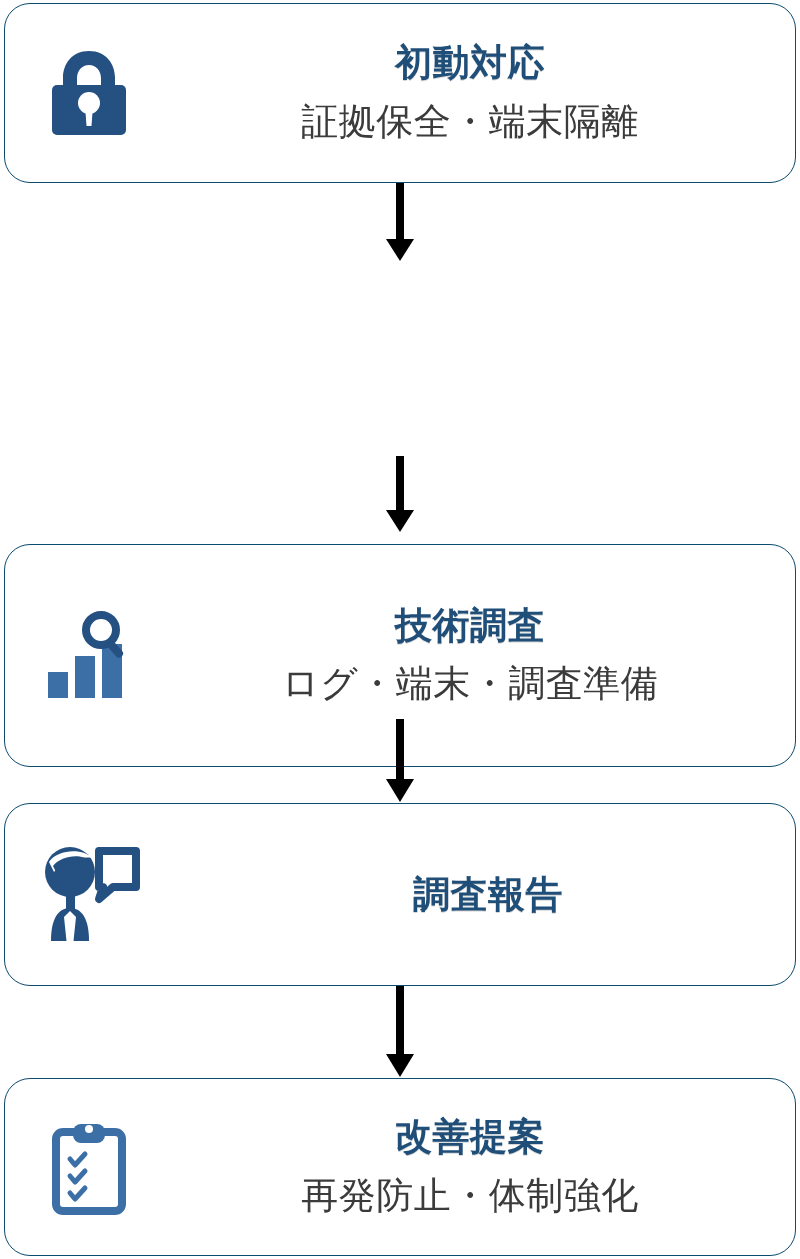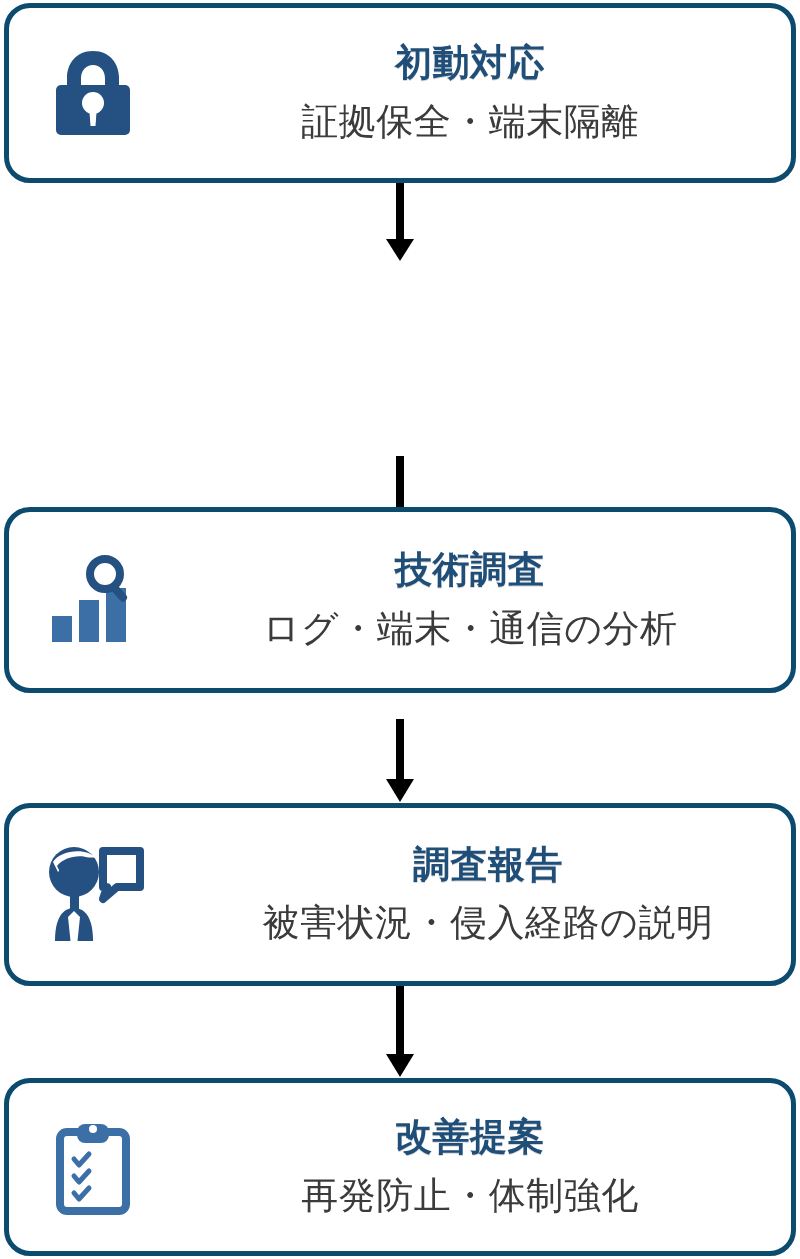--- a/index.html
+++ b/index.html
@@ -20,21 +20,21 @@
     box-sizing: border-box;
   }
 
   
   .step-box {
     position: absolute;
     left: 4px;
     width: 792px;
     box-sizing: border-box;
     background: #ffffff;
-    border: 5px solid #0c4a6e;
+    border: 1px solid #0c4a6e;
     border-radius: 26px;
     display: flex;
     flex-direction: row;
     align-items: center;
   }
 
   .icon-cell {
     flex: 0 0 168px;
     height: 100%;
     display: flex;
@@ -114,34 +114,34 @@
   </div>
 
 
   <div class="connector" style="top:456px;">
     <svg width="40" height="77" viewBox="0 0 40 77" aria-hidden="true">
       <rect x="16" y="0" width="8" height="56" fill="#000000"></rect>
       <path d="M20 76 L6 54 L34 54 Z" fill="#000000"></path>
     </svg>
   </div>
 
-  <div class="step-box" style="top:507px;height:186px;">
+  <div class="step-box" style="top:544px;height:223px;">
     <div class="icon-cell">
       <svg width="92" height="92" viewBox="0 0 92 92" aria-hidden="true">
         <rect x="5" y="62" width="20" height="26" fill="#3b6fa6"></rect>
         <rect x="32" y="46" width="20" height="42" fill="#3b6fa6"></rect>
         <rect x="59" y="34" width="20" height="54" fill="#3b6fa6"></rect>
         <circle cx="58" cy="20" r="15" fill="none" stroke="#245082" stroke-width="8"></circle>
         <circle cx="58" cy="20" r="7" fill="#ffffff"></circle>
         <rect x="68" y="30" width="8" height="19" rx="4" fill="#245082" transform="rotate(-42 72 39)"></rect>
       </svg>
     </div>
     <div class="text-cell">
       <div class="step-title">技術調査</div>
-      <div class="step-sub">ログ・端末・通信の分析</div>
+      <div class="step-sub">ログ・端末・調査準備</div>
     </div>
   </div>
 
   <div class="connector" style="top:719px;">
     <svg width="40" height="84" viewBox="0 0 40 84" aria-hidden="true">
       <rect x="16" y="0" width="8" height="62" fill="#000000"></rect>
       <path d="M20 83 L6 60 L34 60 Z" fill="#000000"></path>
     </svg>
   </div>
 
@@ -152,21 +152,20 @@
         <path d="M12 17 C20 4 47 3 55 13 C44 11 26 15 17 27 Z" fill="#ffffff"></path>
         <path d="M16 21 C24 10 45 8 53 16 C43 15 27 20 20 29 Z" fill="#245082"></path>
         <path d="M14 96 C14 74 21 63 33 63 C45 63 52 74 52 96 Z" fill="#245082"></path>
         <rect x="29" y="51" width="9" height="14" fill="#245082"></rect>
         <path d="M33 66 L39 72 L36.5 96 L29.5 96 L27 72 Z" fill="#ffffff"></path>
         <path d="M62 6 L99 6 L99 42 L76 42 L62 54 L66 42 L62 42 Z" fill="none" stroke="#245082" stroke-width="8" stroke-linejoin="round"></path>
       </svg>
     </div>
     <div class="text-cell">
       <div class="step-title">調査報告</div>
-      <div class="step-sub">被害状況・侵入経路の説明</div>
     </div>
   </div>
 
   <div class="connector" style="top:986px;">
     <svg width="40" height="92" viewBox="0 0 40 92" aria-hidden="true">
       <rect x="16" y="0" width="8" height="70" fill="#000000"></rect>
       <path d="M20 91 L6 68 L34 68 Z" fill="#000000"></path>
     </svg>
   </div>
 

